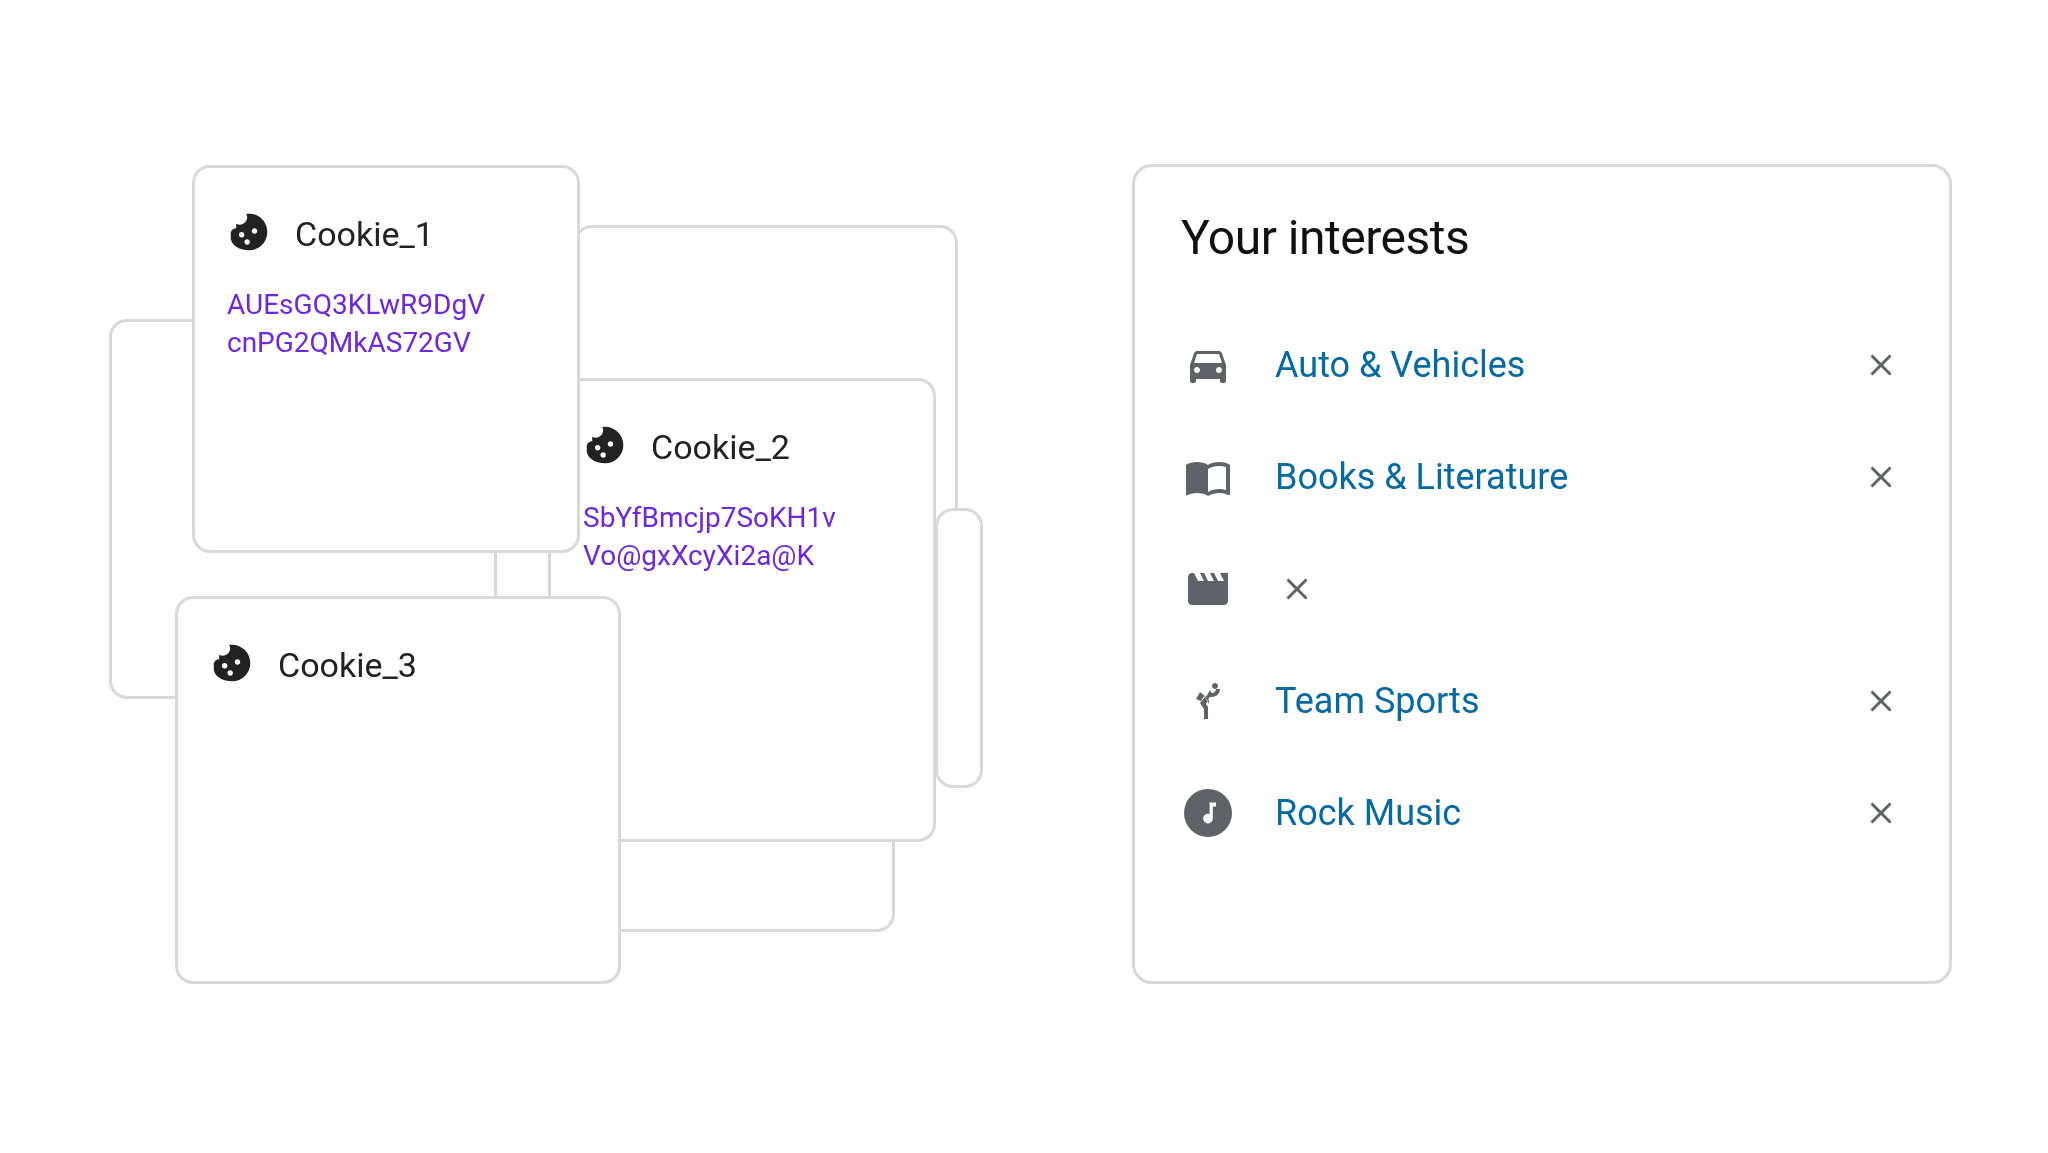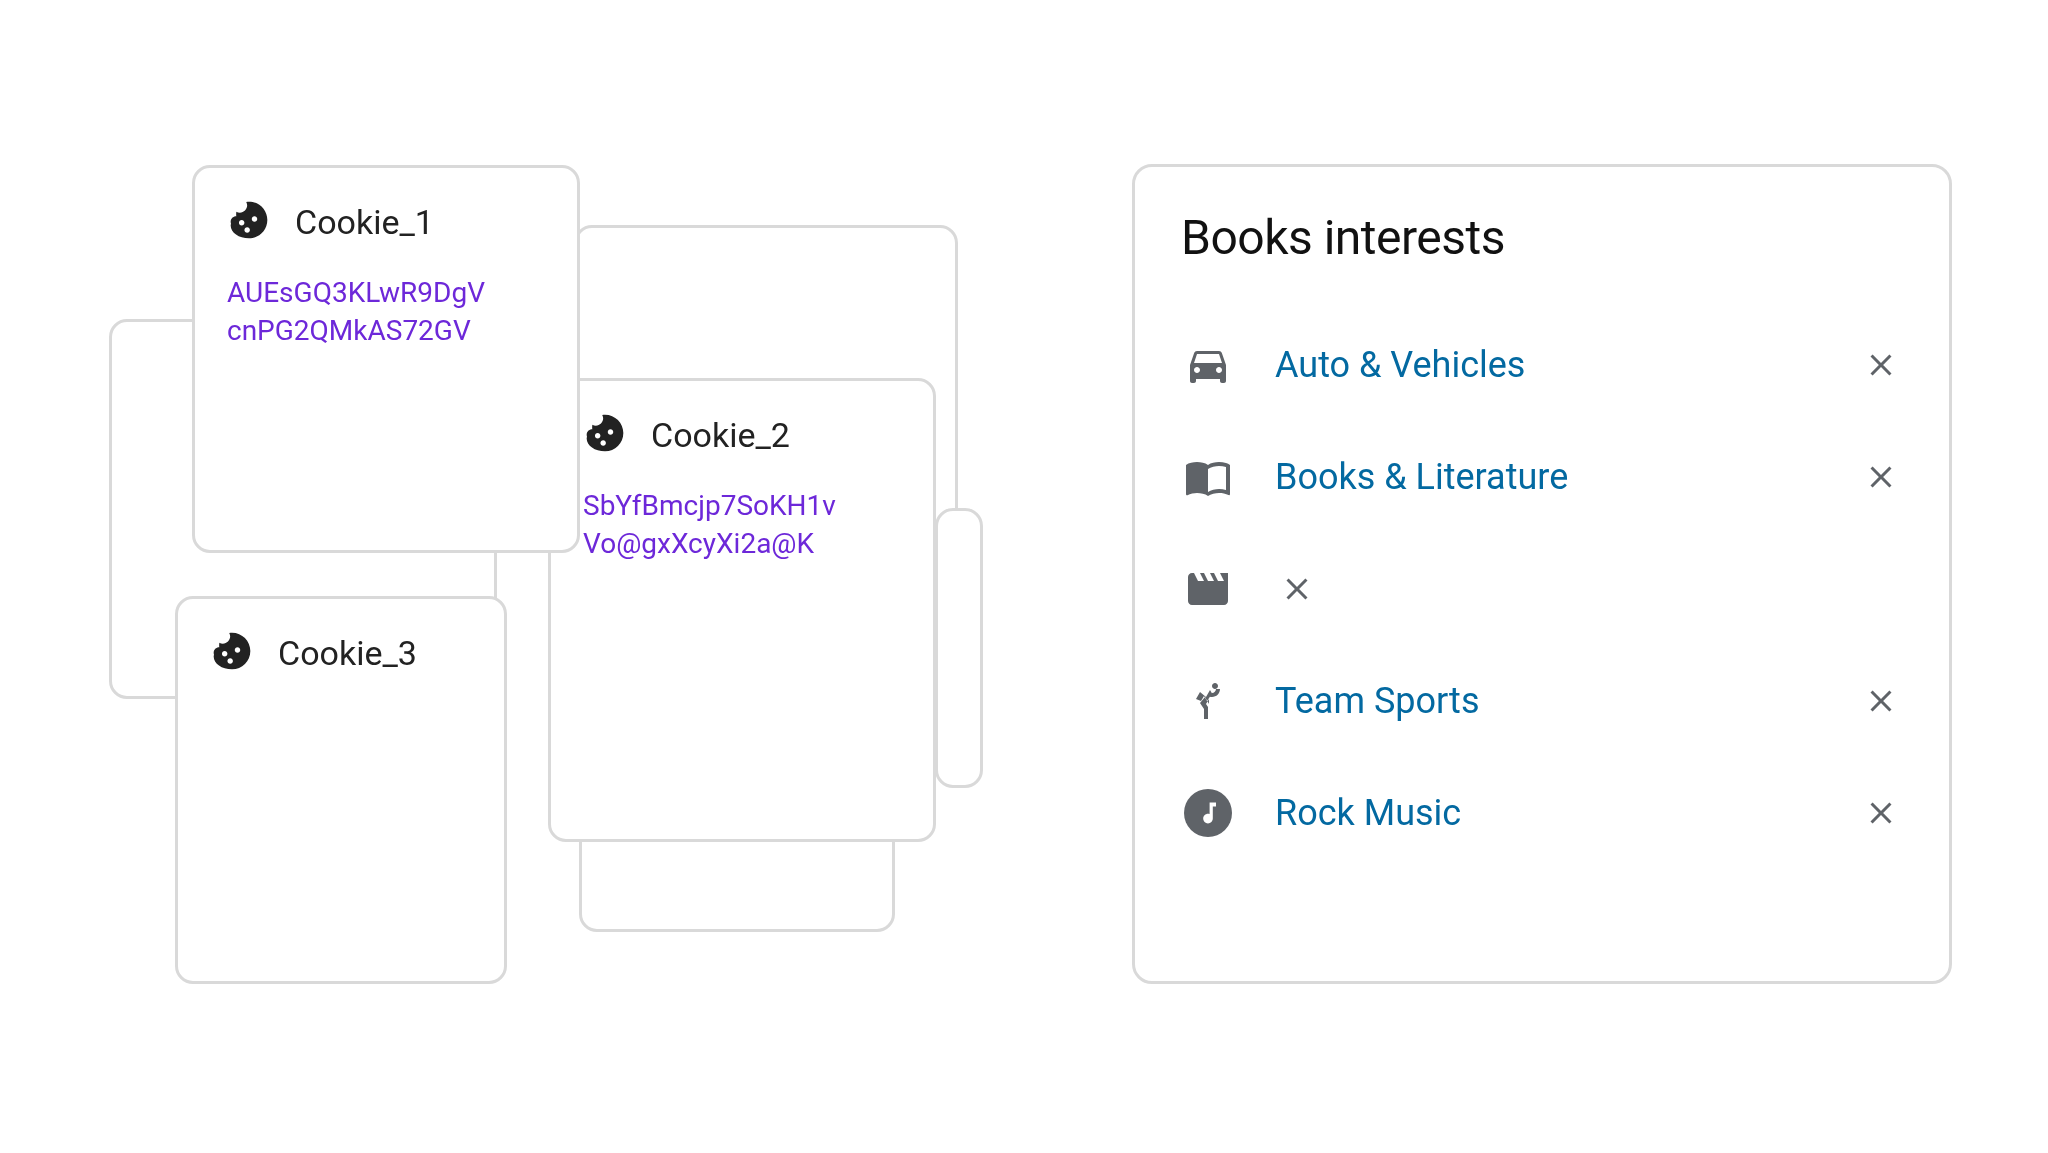--- a/index.html
+++ b/index.html
@@ -6,21 +6,21 @@
   html, body { width: 2048px; height: 1153px; background: #fff; font-family: Roboto, "Helvetica Neue", Arial, sans-serif; position: relative; overflow: hidden; }
 
   .card {
     position: absolute;
     background: #fff;
     border: 3px solid #d9d9d9;
     border-radius: 18px;
   }
 
   .cookie-card {
-    padding: 30px 32px;
+    padding: 42px 32px;
   }
   .cookie-head {
     display: flex;
     align-items: center;
     gap: 24px;
     margin-bottom: 28px;
   }
   .cookie-title {
     font-size: 34px;
     color: #222;
@@ -84,21 +84,21 @@
 
   
   .ghost1 { left: 109px; top: 319px; width: 388px; height: 380px; z-index: 1; }
   .ghost2 { left: 574px; top: 225px; width: 384px; height: 530px; z-index: 1; }
   .ghost3 { left: 935px; top: 508px; width: 48px; height: 280px; z-index: 1; }
   .ghost4 { left: 579px; top: 613px; width: 316px; height: 319px; z-index: 1; }
 
   
   .ck1 { left: 192px; top: 165px; width: 388px; height: 388px; z-index: 3; }
   .ck2 { left: 548px; top: 378px; width: 388px; height: 464px; z-index: 2; }
-  .ck3 { left: 175px; top: 596px; width: 332px; height: 388px; z-index: 4; }
+  .ck3 { left: 175px; top: 596px; width: 446px; height: 388px; z-index: 4; }
 </style>
 </head>
 <body>
 
 <div class="card ghost1"></div>
 <div class="card ghost2"></div>
 <div class="card ghost3"></div>
 <div class="card ghost4"></div>
 
 <div class="card cookie-card ck1">
@@ -132,21 +132,21 @@
     <span class="cookie-icon">
       <svg width="44" height="44" viewBox="0 0 24 24">
         <path fill="#222" d="M12 2c-.5 0-1 .04-1.5.12.3.56.5 1.2.5 1.88 0 2.21-1.79 4-4 4-.68 0-1.32-.2-1.88-.5C5.04 8 5 8.5 5 9c0 .34.03.67.08 1-.03 0-.05 0-.08 0-1.66 0-3 1.34-3 3 0 .35.07.68.18 1C2.07 14.32 2 14.65 2 15c0 3.87 4.48 7 10 7s10-4.48 10-10S17.52 2 12 2zM8 15c-.83 0-1.5-.67-1.5-1.5S7.17 12 8 12s1.5.67 1.5 1.5S8.83 15 8 15zm3 4c-.83 0-1.5-.67-1.5-1.5S10.17 16 11 16s1.5.67 1.5 1.5S11.83 19 11 19zm4-6c-.83 0-1.5-.67-1.5-1.5S14.17 10 15 10s1.5.67 1.5 1.5S15.83 13 15 13z"></path>
       </svg>
     </span>
     <span class="cookie-title">Cookie_3</span>
   </div>
 </div>
 
 <div class="card interests-panel">
-  <div class="interests-title">Books interests</div>
+  <div class="interests-title">Your interests</div>
 
   <div class="interest-row">
     <span class="interest-icon">
       <svg width="48" height="48" viewBox="0 0 24 24">
           <path fill="#5f6368" d="M18.92 6.01C18.72 5.42 18.16 5 17.5 5h-11c-.66 0-1.21.42-1.42 1.01L3 12v8c0 .55.45 1 1 1h1c.55 0 1-.45 1-1v-1h12v1c0 .55.45 1 1 1h1c.55 0 1-.45 1-1v-8l-2.08-5.99zM6.5 16C5.67 16 5 15.33 5 14.5S5.67 13 6.5 13 8 13.67 8 14.5 7.33 16 6.5 16zm11 0c-.83 0-1.5-.67-1.5-1.5s.67-1.5 1.5-1.5 1.5.67 1.5 1.5-.67 1.5-1.5 1.5zM5 11l1.5-4.5h11L19 11H5z"></path>
         </svg>
     </span>
     <span class="interest-label">Auto &amp; Vehicles</span>
     <span class="interest-remove">
       <svg width="36" height="36" viewBox="0 0 24 24">

